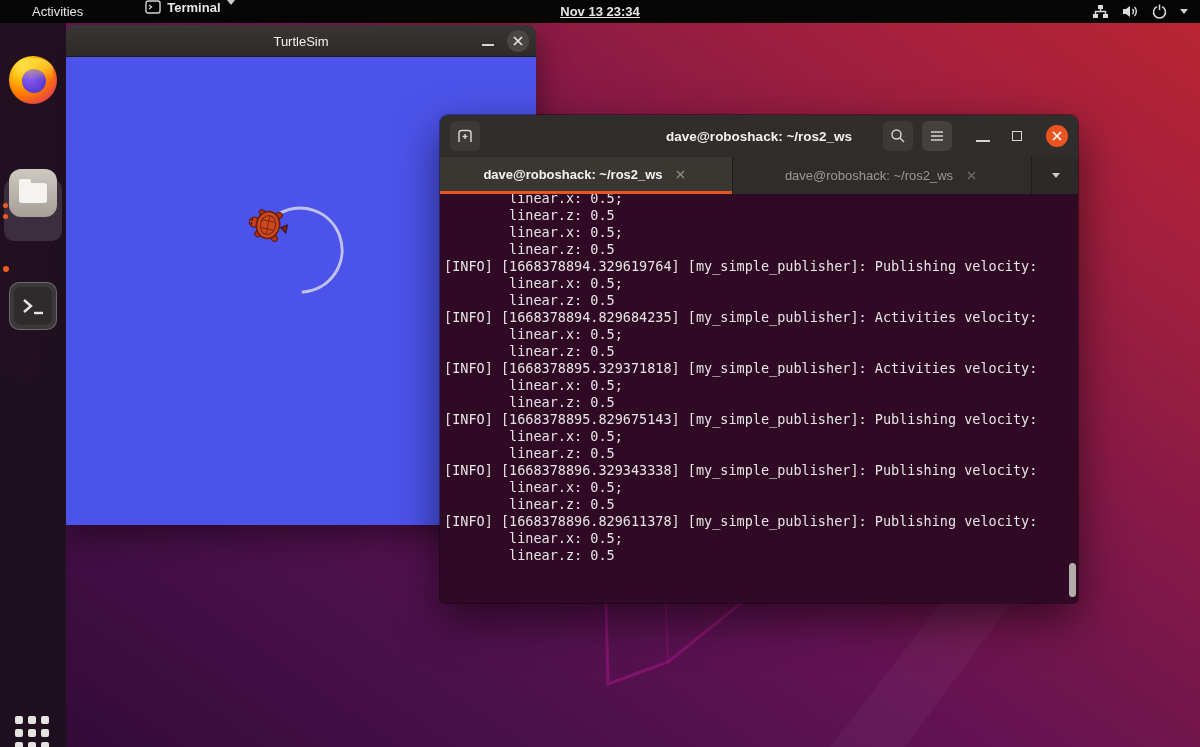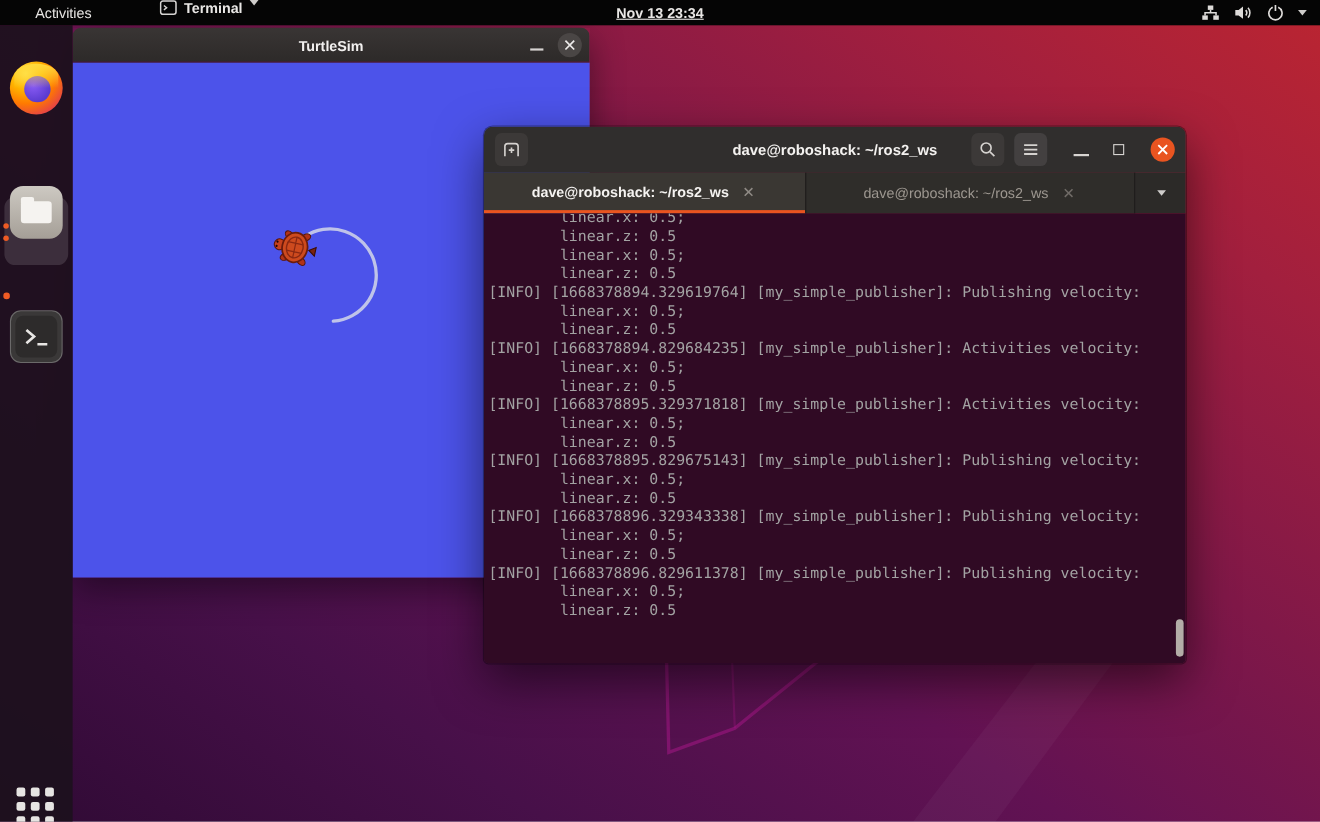--- a/index.html
+++ b/index.html
@@ -50,21 +50,21 @@
   .showapps { position:absolute; left:15px; top:693px; width:36px; height:36px;
     display:grid; grid-template-columns:repeat(3,8px); grid-template-rows:repeat(3,8px); gap:5px; }
   .showapps span { background:#e6e4e2; border-radius:2px; }
 
   
   .turtlesim { position:absolute; left:66px; top:25px; width:470px; height:500px; z-index:30;
     box-shadow:0 10px 30px rgba(0,0,0,0.45); }
   .ts-titlebar { height:32px; background:linear-gradient(#393534,#2d2a29); border-radius:8px 8px 0 0;
     position:relative; border-bottom:1px solid #1d1b1a; }
   .ts-title { position:absolute; left:0; right:0; top:0; height:32px; display:flex; align-items:center; justify-content:center;
-    color:#f2f0ef; font-weight:bold; font-size:13px; }
+    color:#f2f0ef; font-weight:normal; font-size:13px; }
   .ts-min { position:absolute; left:416px; top:19px; width:12px; height:2px; background:#d6d3d1; }
   .ts-close { position:absolute; left:441px; top:5px; width:22px; height:22px; border-radius:50%; background:#4a4645;
     display:flex; align-items:center; justify-content:center; }
   .ts-canvas { width:470px; height:468px; background:#4c53ea; position:relative; overflow:hidden; }
 
   
   .terminal { position:absolute; left:440px; top:115px; width:638px; height:488px; z-index:35;
     border-radius:8px 8px 4px 4px; box-shadow:0 16px 44px rgba(0,0,0,0.55), 0 0 0 1px rgba(0,0,0,0.35); overflow:hidden; }
   .t-header { height:42px; background:#302e2d; position:relative; }
   .t-title { position:absolute; inset:0; display:flex; align-items:center; justify-content:center;
@@ -80,21 +80,21 @@
   .w-close { left:606px; top:10px; width:22px; height:22px; border-radius:50%; background:#e95420; }
 
   .t-tabbar { height:37px; background:#2c2a28; display:flex; align-items:stretch; position:relative; }
   .tab { display:flex; align-items:center; justify-content:center; gap:10px; font-size:13px; position:relative; }
   .tab-1 { width:292px; background:#3a3733; color:#f5f3f1; font-weight:bold; border-bottom:3px solid #e95420; }
   .tab-2 { width:300px; background:#2f2d2a; color:#9d9790; border-left:1px solid #1e1c1b; border-right:1px solid #1e1c1b; }
   .tab-close { display:flex; align-items:center; justify-content:center; width:16px; height:16px; }
   .tab-caret { margin-left:auto; width:44px; display:flex; align-items:center; justify-content:center; }
 
   .t-body { height:409px; background:#300a24; position:relative; overflow:hidden; }
-  .tlines { margin-top:-4px; padding-left:4px; color:#a3a3a3;
+  .tlines { margin-top:-4px; padding-left:4px; color:#e5e5e5;
     font-family:"DejaVu Sans Mono","Liberation Mono",monospace; font-size:13.5px; line-height:17px; }
   .tline { white-space:pre; height:17px; }
   .t-scrollthumb { position:absolute; right:2px; top:369px; width:7px; height:34px; background:#b3ada7; border-radius:4px; }
 
   svg { display:block; }
 </style>
 </head>
 <body>
 
 <svg class="wallpaper-svg" viewBox="0 0 1200 747" preserveAspectRatio="none">

